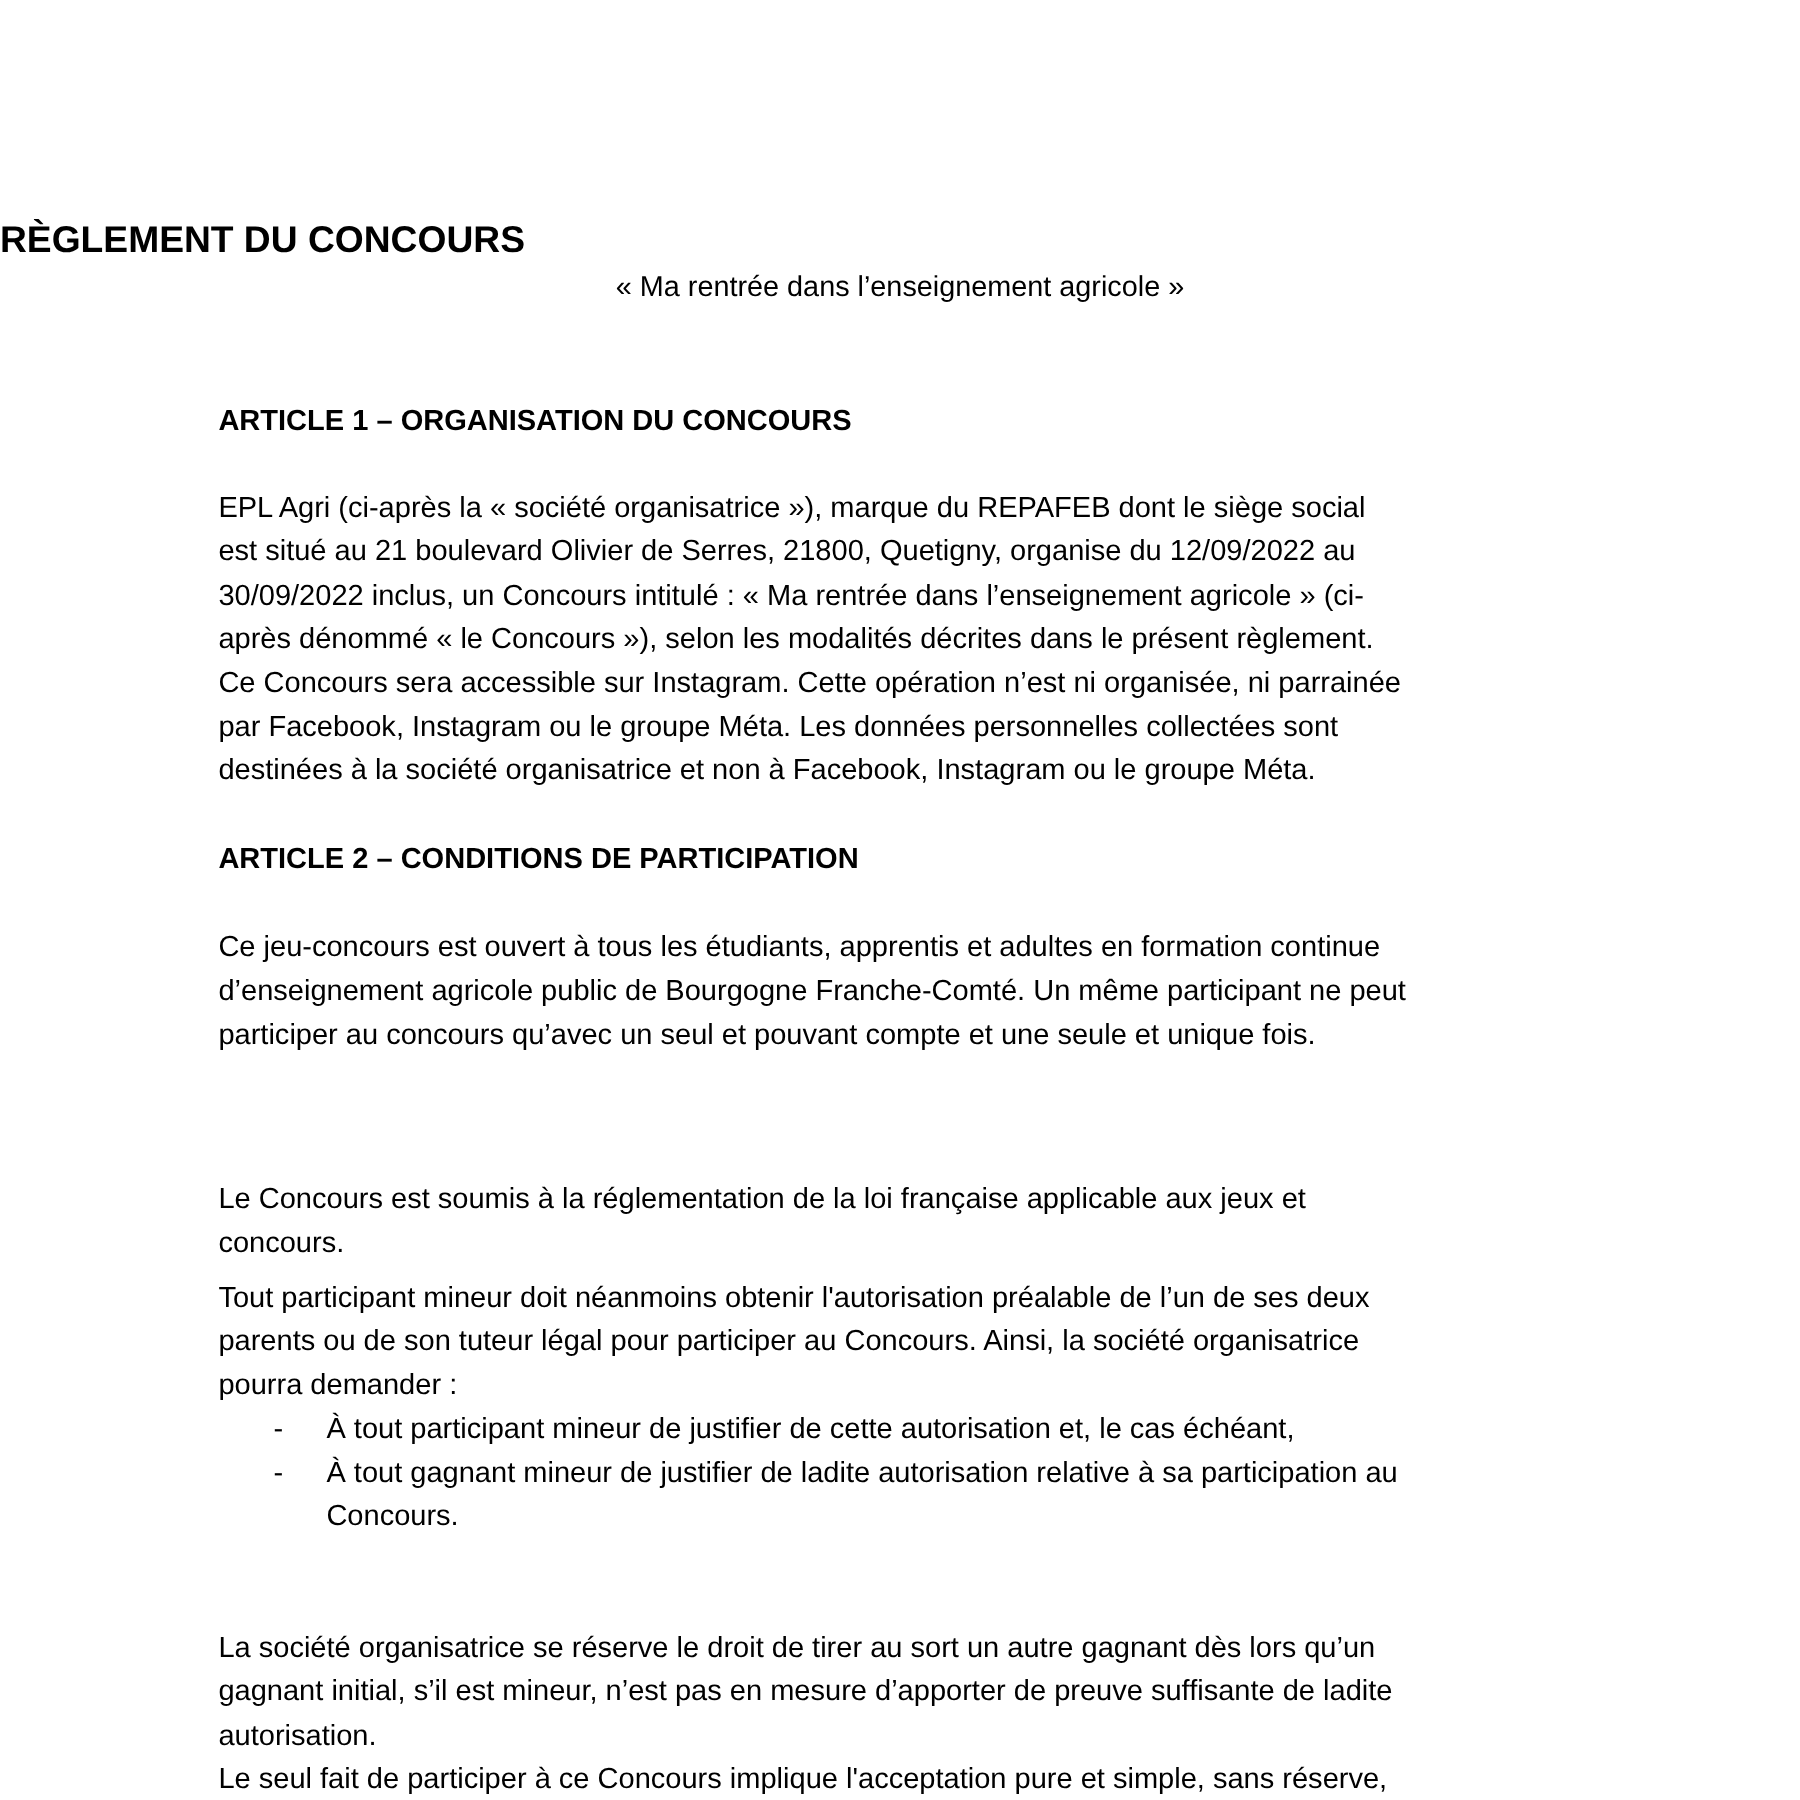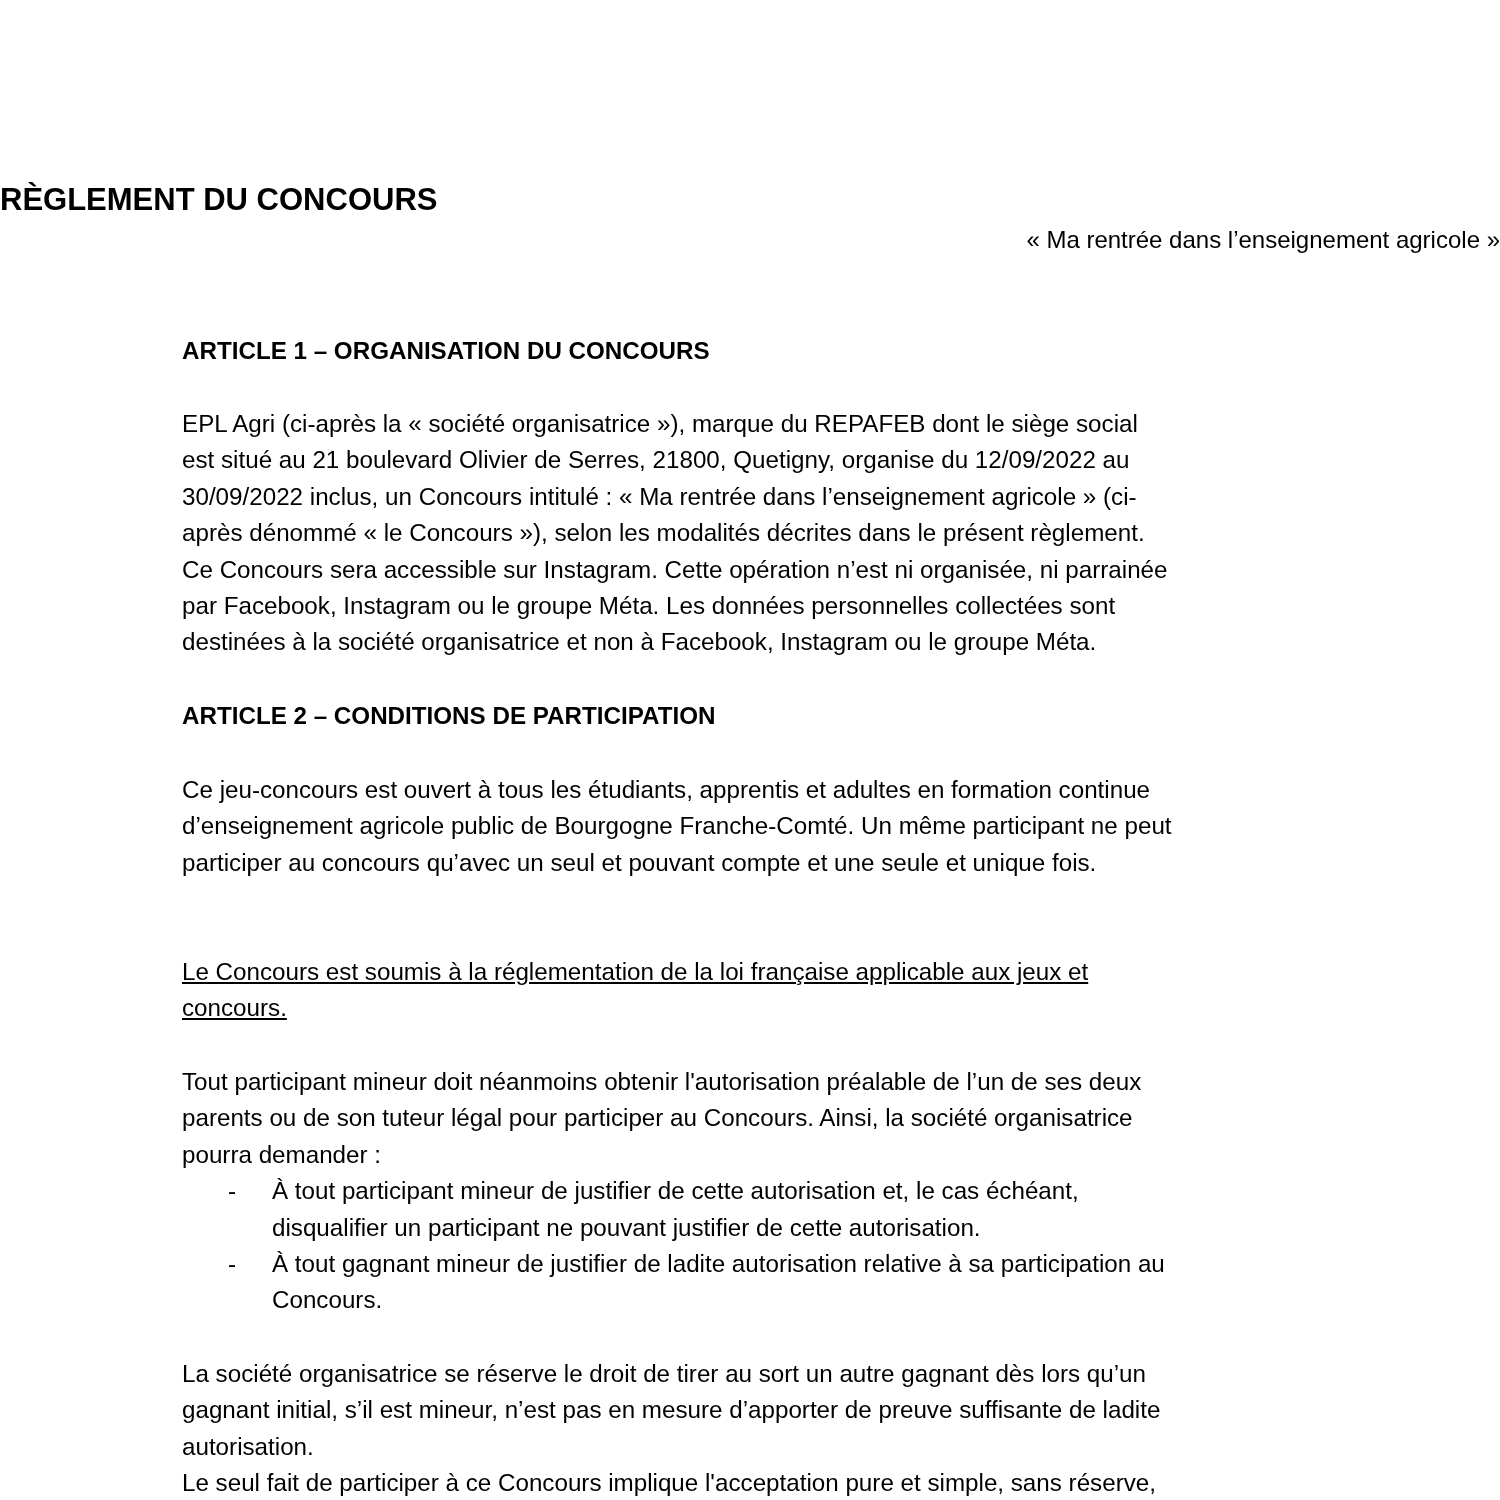--- a/index.html
+++ b/index.html
@@ -29,21 +29,21 @@
       top: 180px;
       font-size: 31px;
       font-weight: bold;
       line-height: 40px;
     }
     .subtitle {
       position: absolute;
       left: 0;
       width: 1500px;
       top: 222px;
-      text-align: right;
+      text-align: center;
       font-size: 24px;
       line-height: 36px;
     }
     .block {
       position: absolute;
       left: 182px;
       width: 1160px;
       font-size: 24.2px;
       line-height: 36.4px;
     }
@@ -89,35 +89,34 @@
   </div>
 
   <div class="block heading" style="top:698px;">ARTICLE 2 – CONDITIONS DE PARTICIPATION</div>
 
   <div class="block" style="top:772px;">
     <span class="line">Ce jeu-concours est ouvert à tous les étudiants, apprentis et adultes en formation continue</span>
     <span class="line">d’enseignement agricole public de Bourgogne Franche-Comté. Un même participant ne peut</span>
     <span class="line">participer au concours qu’avec un seul et pouvant compte et une seule et unique fois.</span>
   </div>
 
-  <div class="block" style="top:954px;text-decoration:underline;">
+  <div class="block" style="top:982px;">
     <span class="line">Le Concours est soumis à la réglementation de la loi française applicable aux jeux et</span>
     <span class="line">concours.</span>
   </div>
 
   <div class="block" style="top:1064px;">
     <span class="line">Tout participant mineur doit néanmoins obtenir l'autorisation préalable de l’un de ses deux</span>
     <span class="line">parents ou de son tuteur légal pour participer au Concours. Ainsi, la société organisatrice</span>
     <span class="line">pourra demander :</span>
 
     <div class="bullet-row">
       <span class="bullet-dash">-</span>
       <span class="bullet-text">
         <span class="line">À tout participant mineur de justifier de cette autorisation et, le cas échéant,</span>
-        <span class="line">disqualifier un participant ne pouvant justifier de cette autorisation.</span>
       </span>
     </div>
     <div class="bullet-row">
       <span class="bullet-dash">-</span>
       <span class="bullet-text">
         <span class="line">À tout gagnant mineur de justifier de ladite autorisation relative à sa participation au</span>
         <span class="line">Concours.</span>
       </span>
     </div>
   </div>

